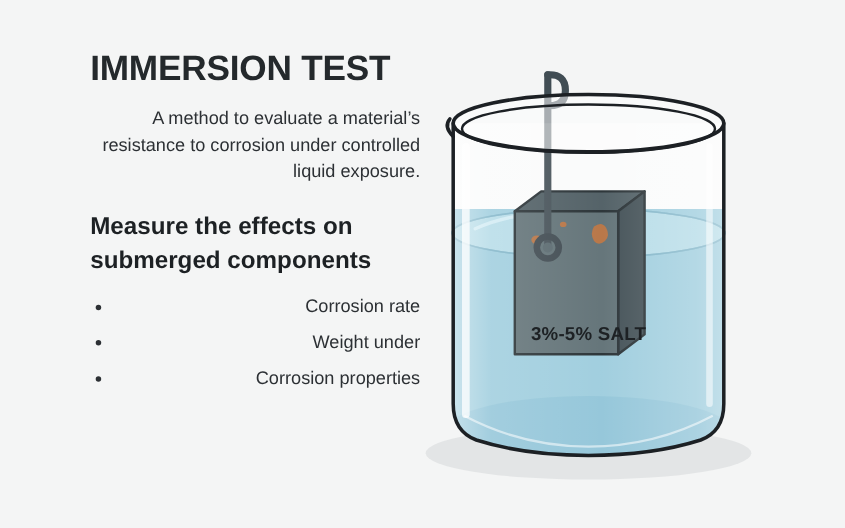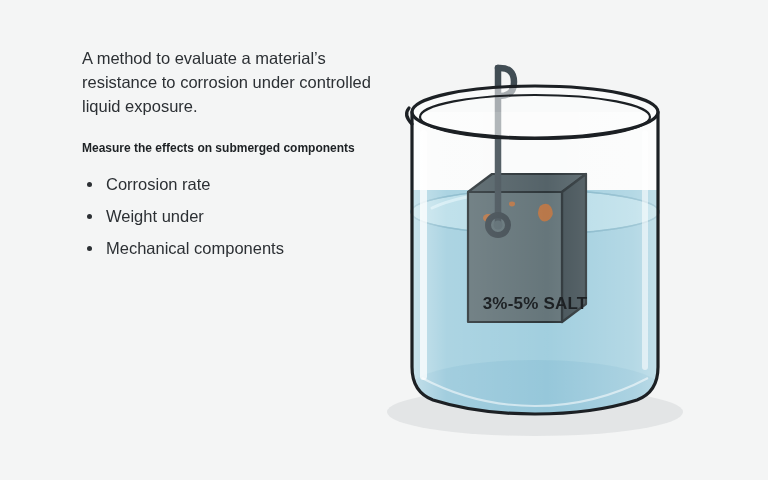--- a/index.html
+++ b/index.html
@@ -35,32 +35,34 @@
     line-height: 1.05;
     margin: 0 0 16px 0;
     white-space: nowrap;
   }
   .lede {
     font-size: 16.5px;
     line-height: 1.46;
     color: #2c3034;
     margin: 0 0 22px 0;
     font-weight: normal;
+    text-align: right;
   }
   .subhead {
-    font-size: 12px;
+    font-size: 22px;
     line-height: 1.42;
     color: #1d2124;
     font-weight: bold;
     margin: 0 0 16px 0;
   }
   .bullets {
     list-style: none;
     margin: 0;
     padding: 0;
+    text-align: right;
   }
   .bullets li {
     position: relative;
     padding-left: 24px;
     font-size: 16.5px;
     line-height: 1.34;
     color: #2c3034;
     margin-bottom: 10px;
   }
   .bullets li::before {
@@ -98,26 +100,27 @@
     letter-spacing: 0.2px;
     pointer-events: none;
   }
 </style>
 </head>
 <body>
 
 <div id="infographic">
 
   <div class="text-col">
+    <h1 class="title">IMMERSION TEST</h1>
     <p class="lede">A method to evaluate a material’s resistance to corrosion under controlled liquid exposure.</p>
     <p class="subhead">Measure the effects on submerged components</p>
     <ul class="bullets">
       <li>Corrosion rate</li>
       <li>Weight under</li>
-      <li>Mechanical components</li>
+      <li>Corrosion properties</li>
     </ul>
   </div>
 
   <div class="illustration">
     <svg width="330" height="410" viewBox="0 0 330 410" xmlns="http://www.w3.org/2000/svg">
       <defs>
         <clipPath id="beakerInner">
           <path d="M42,72 L42,327 Q42,352 63,360 Q107,374 165,374 Q223,374 267,360 Q288,352 288,327 L288,72 Z"></path>
         </clipPath>
         <clipPath id="liquidClip">

